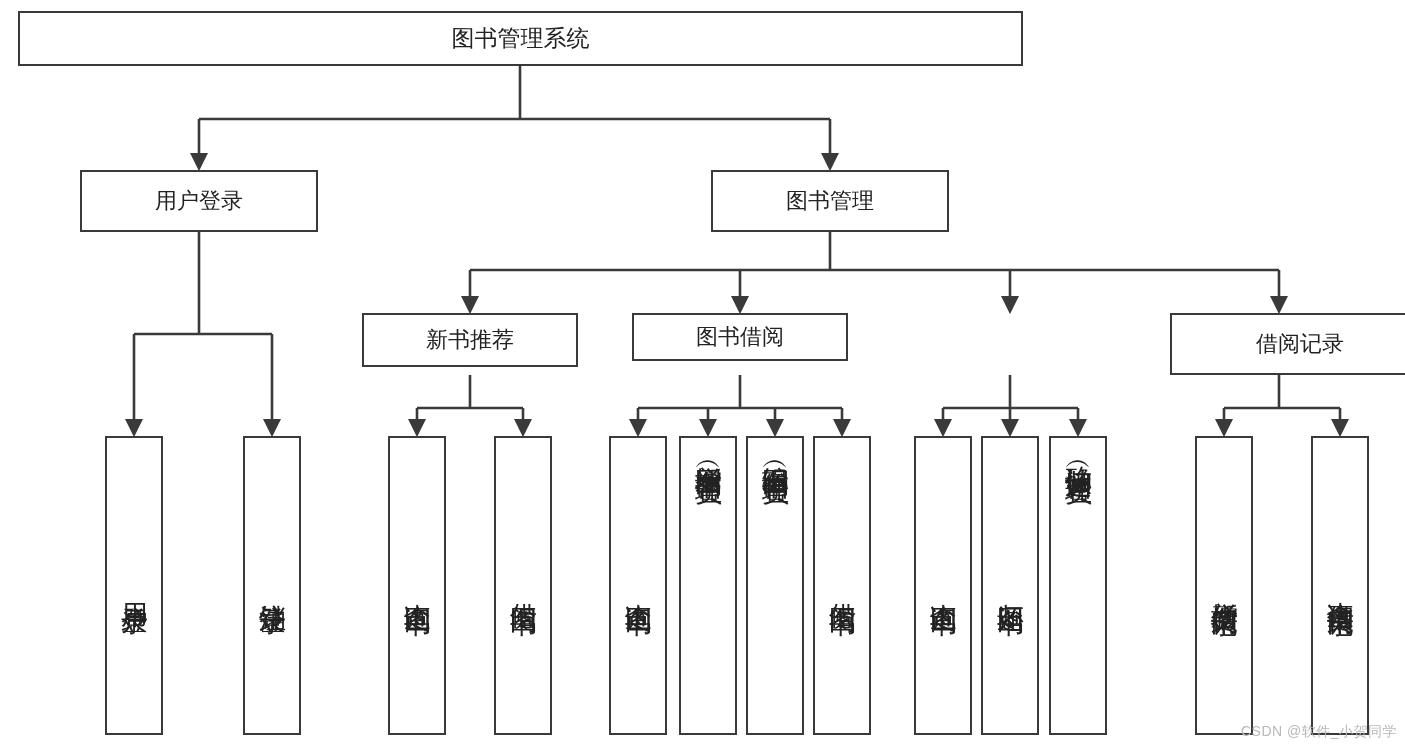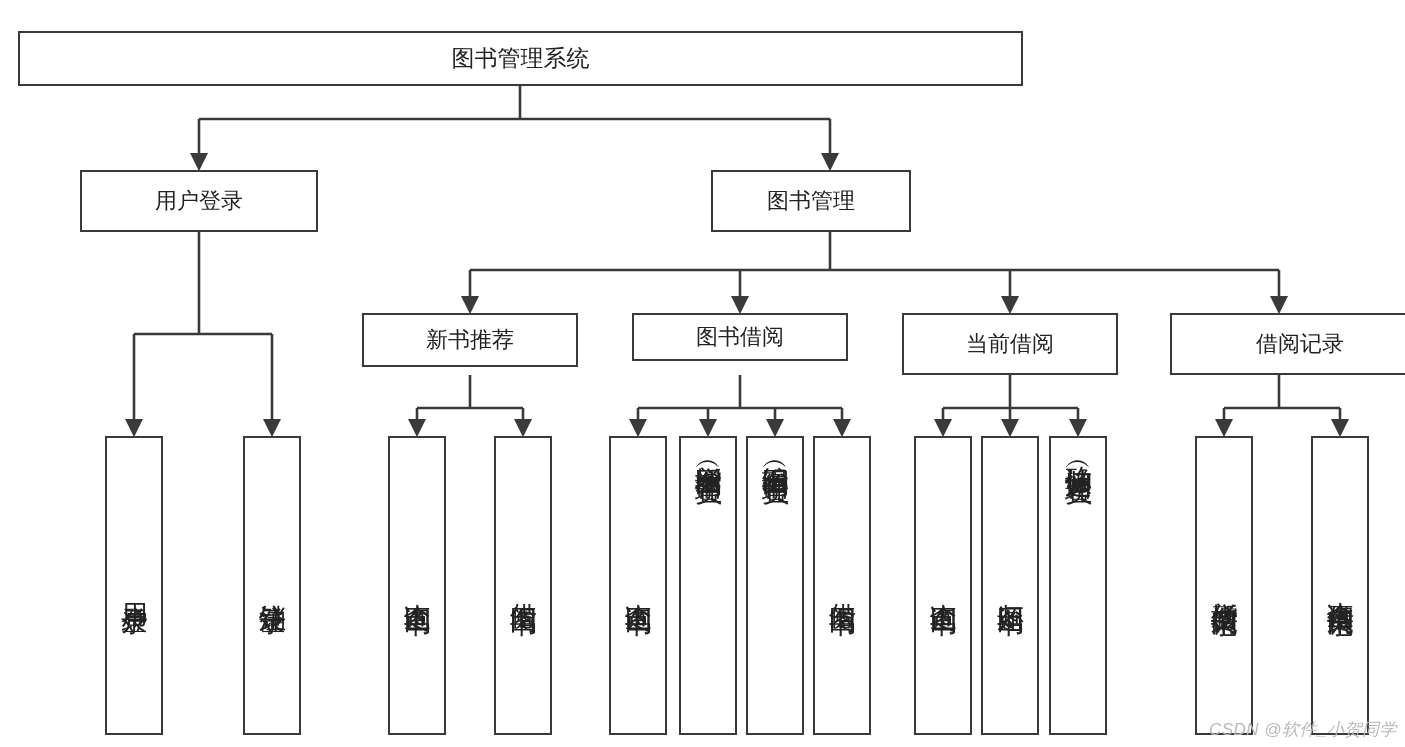--- a/index.html
+++ b/index.html
@@ -61,27 +61,26 @@
     line-height: 1;
   }
   .node-box.vertical.centered {
     align-items: center;
     padding-top: 0;
   }
   #watermark {
     position: absolute;
     right: 8px;
     bottom: 6px;
-    font-size: 17px;
+    font-size: 14px;
     color: #b9b9b9;
     font-family: "Liberation Sans", "DejaVu Sans", sans-serif;
     letter-spacing: 0.5px;
     user-select: none;
     pointer-events: none;
-    font-style: italic;
   }
 </style>
 </head>
 <body>
 
 <div id="stage">
 
   <svg id="diagram-svg" viewBox="0 0 1405 747" xmlns="http://www.w3.org/2000/svg">
     <defs>
       <marker id="arrow" viewBox="0 0 12 12" refX="6" refY="6" markerWidth="7" markerHeight="7" orient="auto-start-reverse">
@@ -127,40 +126,37 @@
       <path d="M 1010 408 L 1010 428" marker-end="url(#arrow)"></path>
       <path d="M 1078 408 L 1078 428" marker-end="url(#arrow)"></path>
 
       <path d="M 1279 375 L 1279 408"></path>
       <path d="M 1224 408 L 1340 408"></path>
       <path d="M 1224 408 L 1224 428" marker-end="url(#arrow)"></path>
       <path d="M 1340 408 L 1340 428" marker-end="url(#arrow)"></path>
     </g>
   </svg>
 
-  <div class="node-box horizontal root" style="left:18px; top:11px; width:1005px; height:55px;margin-top:20px;">
+  <div class="node-box horizontal root" style="left:18px; top:11px; width:1005px; height:55px;">
     <span class="node-label">图书管理系统</span>
   </div>
 
   <div class="node-box horizontal" style="left:80px; top:170px; width:238px; height:62px;">
     <span class="node-label">用户登录</span>
   </div>
-  <div class="node-box horizontal" style="left:711px; top:170px; width:200px; height:62px;">
+  <div class="node-box horizontal" style="left:711px; top:170px; width:238px; height:62px;">
     <span class="node-label">图书管理</span>
   </div>
 
   <div class="node-box horizontal" style="left:362px; top:313px; width:216px; height:54px;">
     <span class="node-label">新书推荐</span>
   </div>
   <div class="node-box horizontal" style="left:632px; top:313px; width:216px; height:48px;">
     <span class="node-label">图书借阅</span>
   </div>
-  <div class="node-box horizontal" style="left:902px; top:313px; width:216px; height:62px;">
-    <span class="node-label">当前借阅</span>
-  </div>
   <div class="node-box horizontal" style="left:1170px; top:313px; width:260px; height:62px;">
     <span class="node-label">借阅记录</span>
   </div>
 
   <div class="node-box vertical centered" style="left:105px; top:436px; width:58px; height:299px;">
     <span class="node-label">用户登录</span>
   </div>
   <div class="node-box vertical centered" style="left:243px; top:436px; width:58px; height:299px;">
     <span class="node-label">注销登录</span>
   </div>

